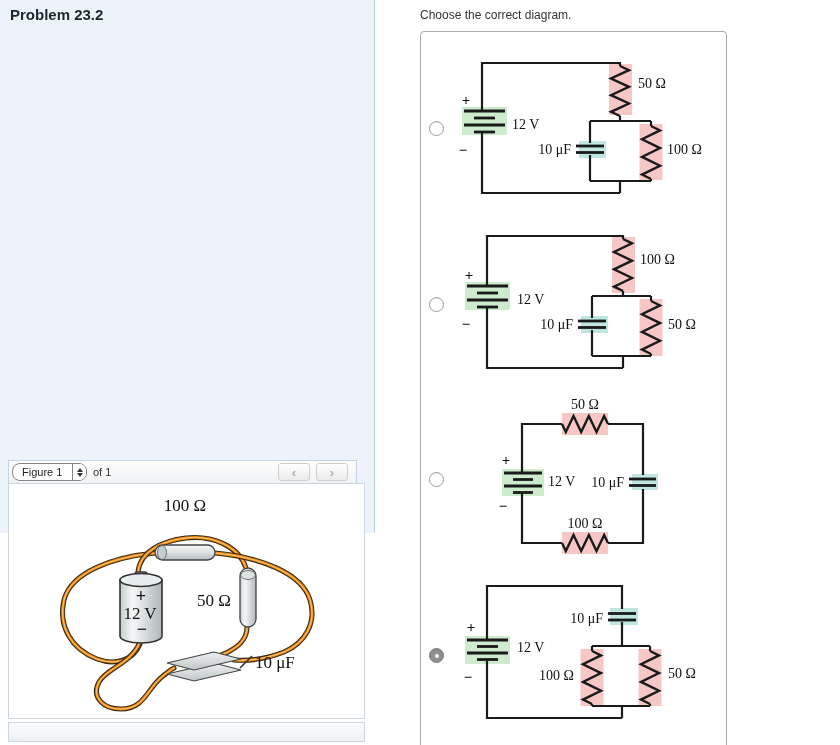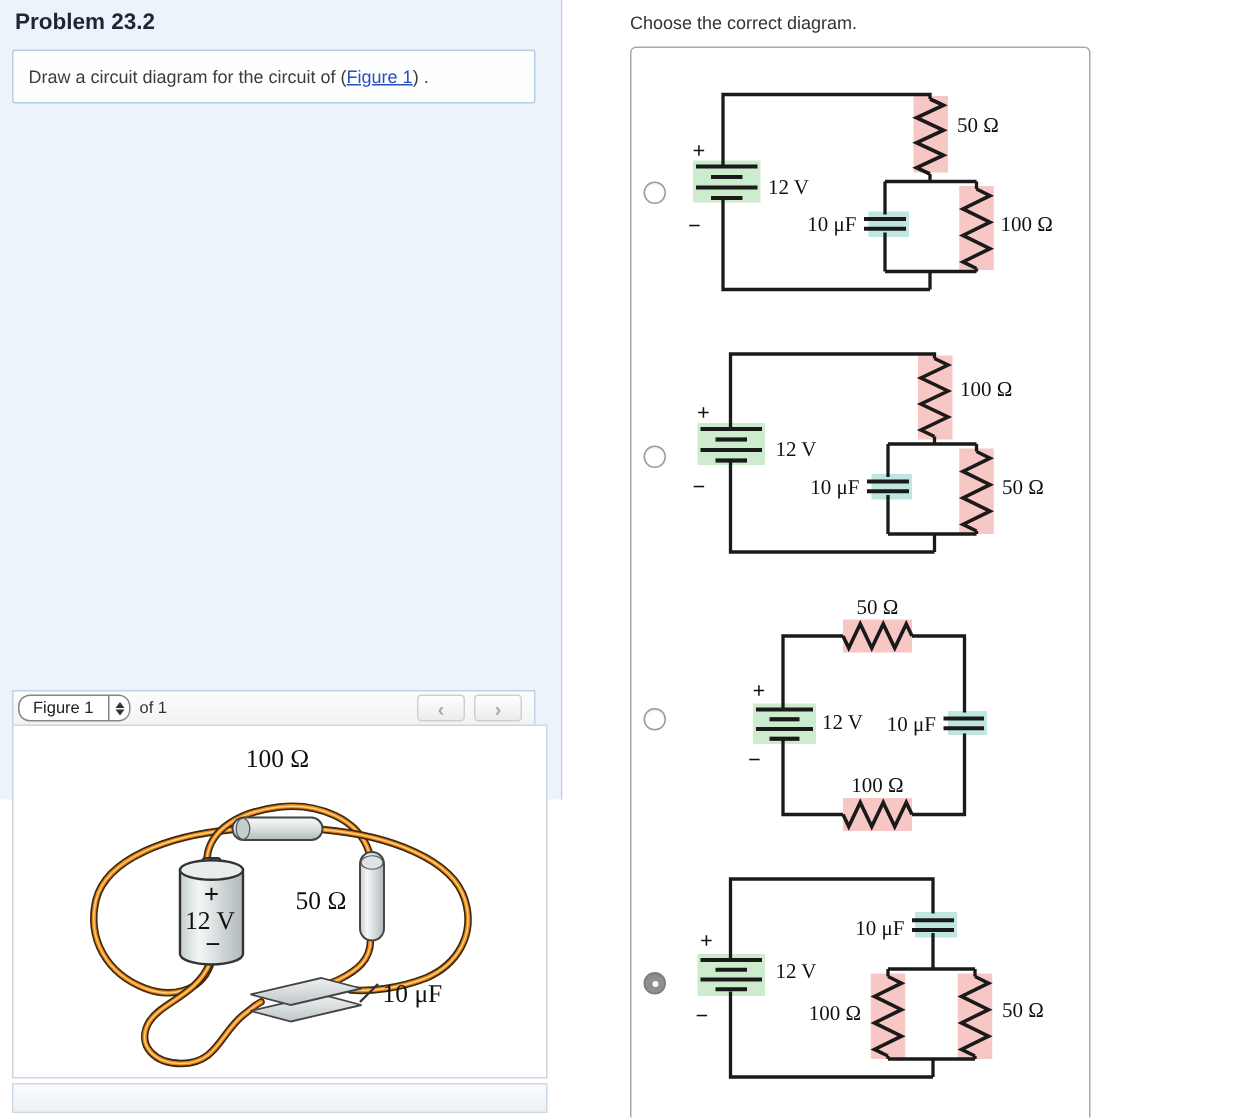--- a/index.html
+++ b/index.html
@@ -60,23 +60,20 @@
   .flabel{font-family:"Liberation Serif","DejaVu Serif",serif;font-size:17px;fill:#111;}
   .fsign{font-family:"Liberation Serif","DejaVu Serif",serif;font-size:18px;font-weight:bold;fill:#111;}
   .fbatt{font-family:"Liberation Serif","DejaVu Serif",serif;font-size:17px;fill:#111;}
 </style>
 </head>
 <body>
 
 <div class="left-panel">
   <div class="problem-title">Problem 23.2</div>
 
-  <div class="question-box">
-    <div class="question-text"><span>Draw a circuit diagram for the circuit of (</span><span class="figure-link">Figure 1</span><span>) .</span></div>
-  </div>
 
   <div class="fig-toolbar">
     <div class="fig-select">
       <span class="fig-select-label">Figure 1</span>
       <span class="fig-spinner">
         <span class="tri-up"></span>
         <span class="tri-down"></span>
       </span>
     </div>
     <span class="fig-of">of 1</span>

